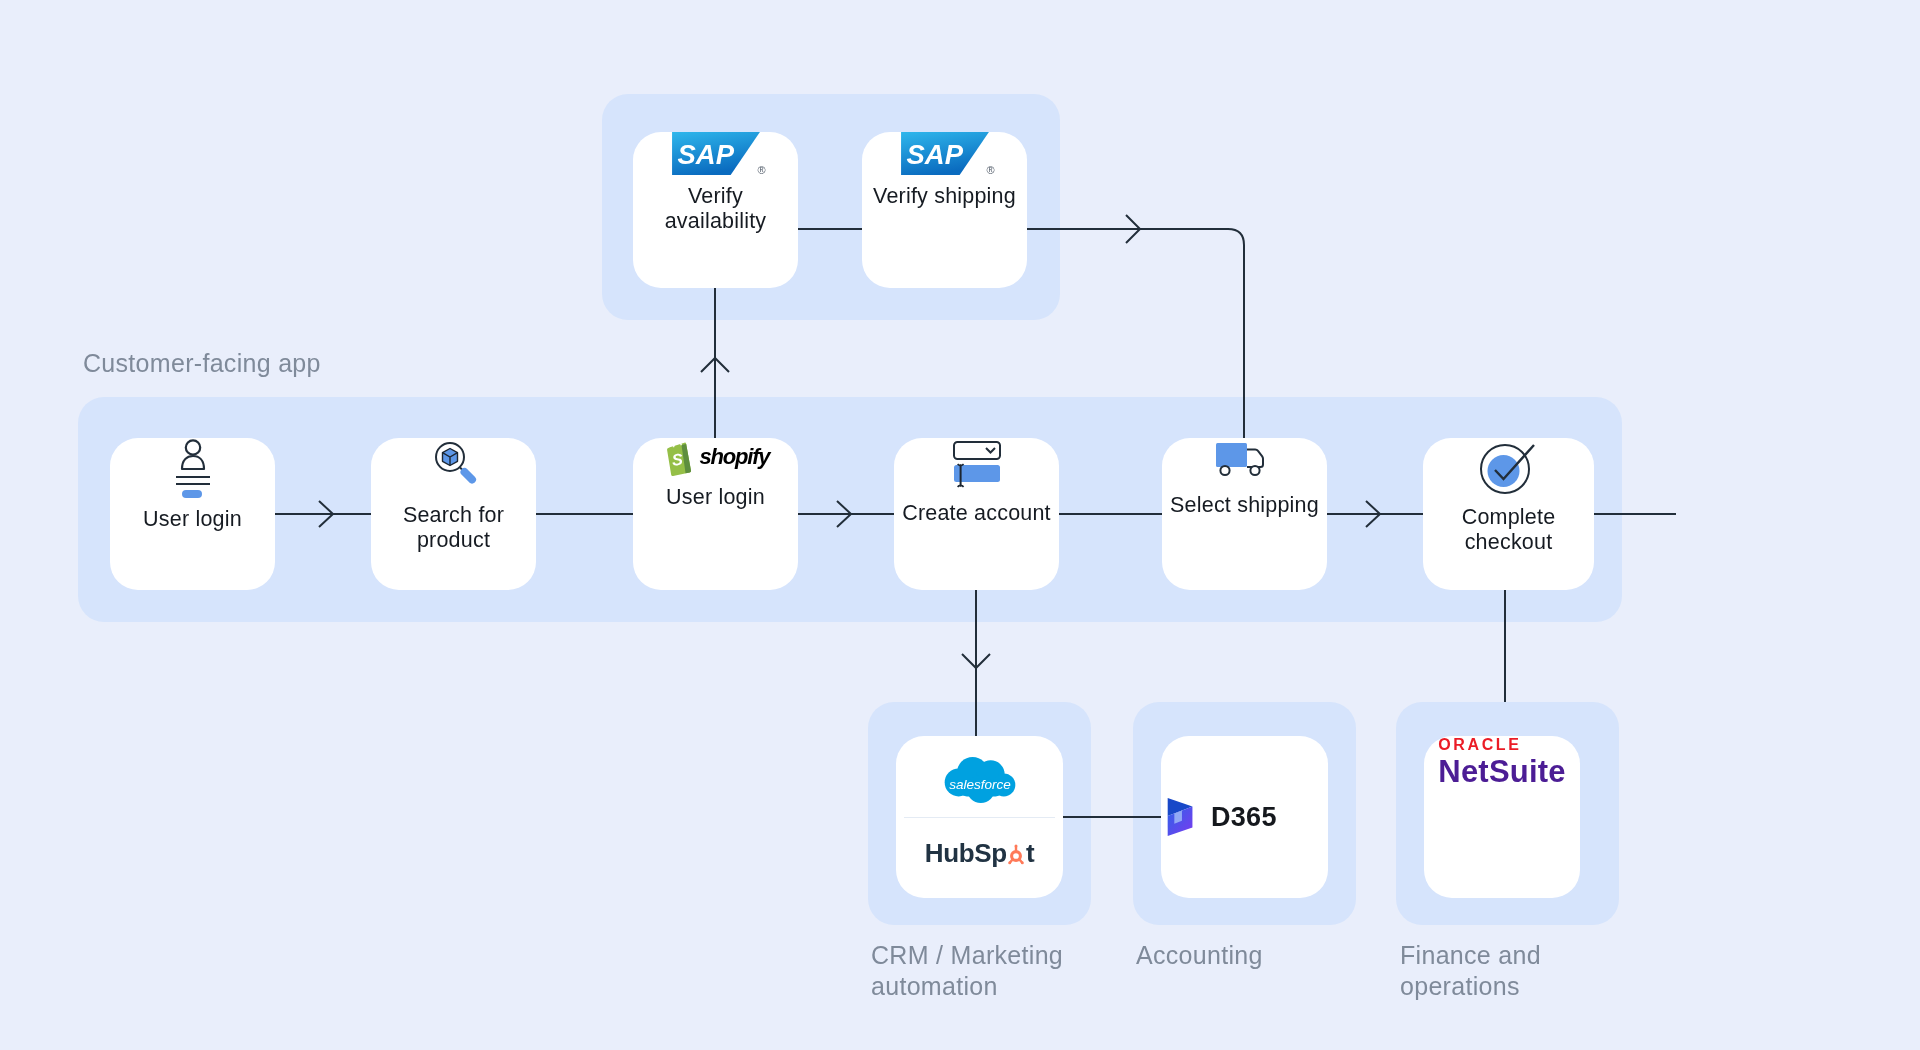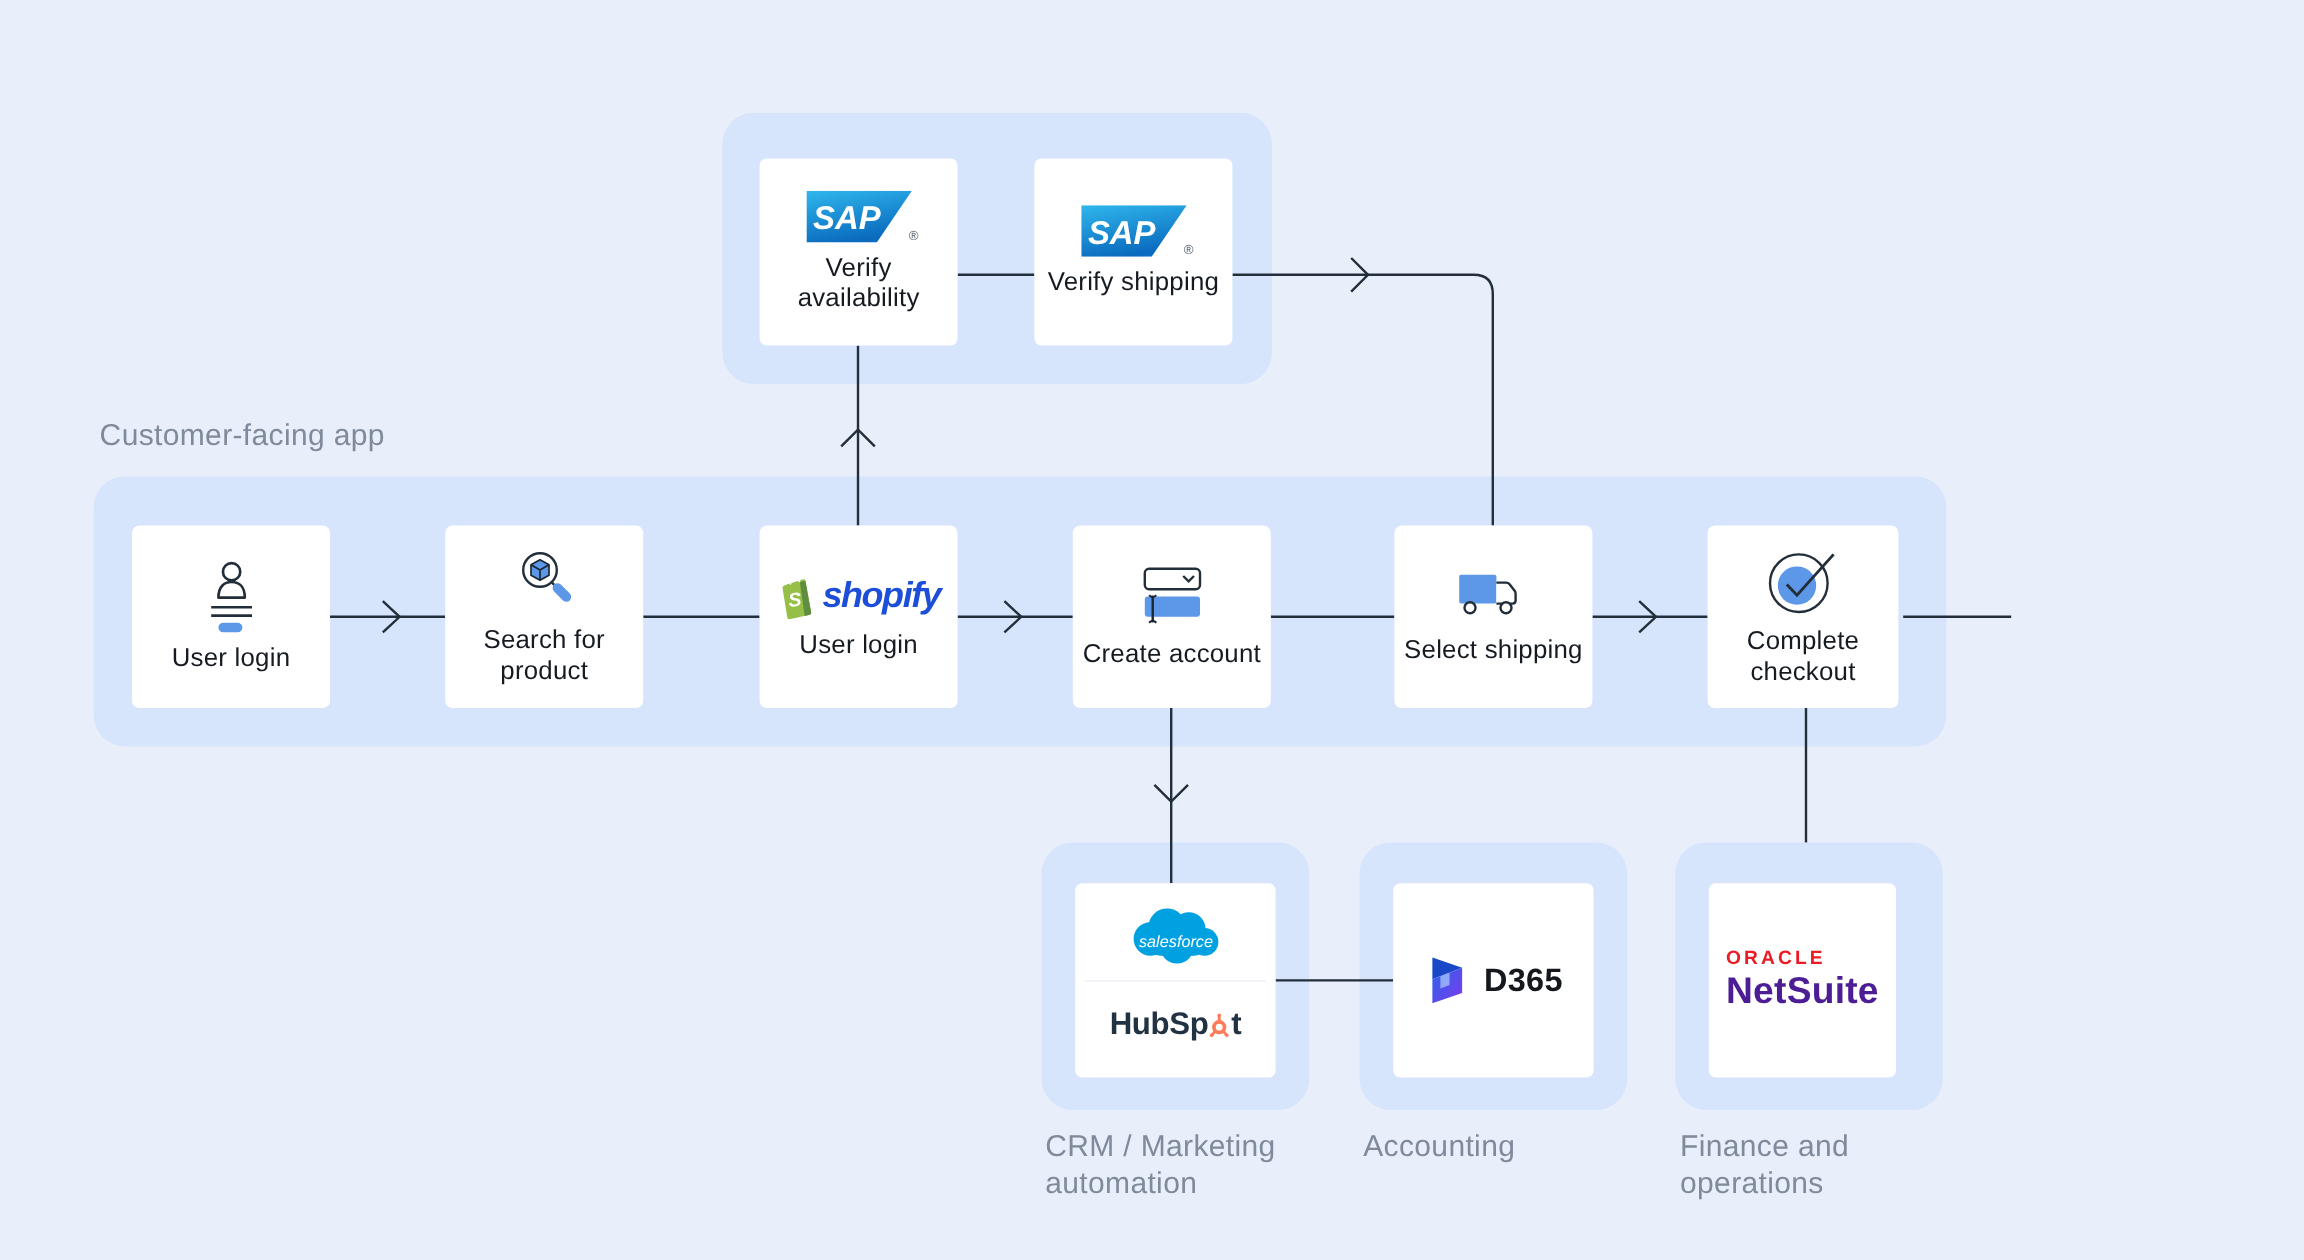--- a/index.html
+++ b/index.html
@@ -9,25 +9,25 @@
     --shopify-green:#95BF47; --oracle-red:#eb1c26;
   }
   *{margin:0;padding:0;box-sizing:border-box}
   html,body{width:1920px;height:1050px;overflow:hidden}
   body{background:var(--background);font-family:"Liberation Sans","DejaVu Sans",sans-serif;position:relative}
   .canvas{position:absolute;inset:0;width:1920px;height:1050px}
   .group{position:absolute;background:var(--group-fill);border-radius:26px}
   .group-label{position:absolute;font-size:25px;line-height:1.22;color:var(--group-label);letter-spacing:.3px}
   .connectors{position:absolute;inset:0;pointer-events:none}
   .connectors path,.connectors polyline{stroke:var(--line);stroke-width:2;fill:none}
-  .node{position:absolute;background:var(--node-fill);border-radius:6px;display:flex;flex-direction:column;
-        align-items:center;justify-content:center;gap:9px}
+  .node{position:absolute;background:var(--node-fill);border-radius:28px;display:flex;flex-direction:column;
+        align-items:center;gap:9px}
   .node-label{font-size:21.5px;line-height:1.18;color:var(--label);text-align:center;font-weight:500;letter-spacing:.2px;max-width:150px}
   .logo-row{display:flex;align-items:center;gap:5px}
-  .shopify-word{font-size:30px;font-weight:700;font-style:italic;letter-spacing:-1.2px;color:#1d4ed8}
+  .shopify-word{font-size:22px;font-weight:700;font-style:italic;letter-spacing:-1.2px;color:#000000}
   .sap-logo{position:relative;line-height:0}
   .sap-reg{position:absolute;right:-6px;bottom:-1px;font-size:11px;color:#57616e;line-height:1}
   .crm-node{gap:0;padding:8px}
   .crm-half{flex:1;width:100%;display:flex;align-items:center;justify-content:center}
   .crm-divider{width:100%;height:1px;background:#e4ebf4}
   .hubspot-word{font-size:26px;font-weight:700;color:var(--hubspot-navy);display:flex;align-items:center;letter-spacing:-0.3px}
   .d365-text{font-size:27px;color:#15181d;font-weight:700;letter-spacing:.3px}
   .netsuite-wrap{display:flex;flex-direction:column;align-items:flex-start;line-height:1.15}
   .oracle-text{font-size:16px;font-weight:700;letter-spacing:2.6px;color:var(--oracle-red)}
   .netsuite-text{font-size:31px;font-weight:600;color:#4c1d95;letter-spacing:.2px}
@@ -156,21 +156,21 @@
   <div class="node" style="left:1162px;top:438px;width:165px;height:152px">
     <svg width="64" height="46" viewBox="0 0 64 46">
       <rect x="3" y="5" width="31" height="24" rx="1.5" fill="var(--accent)"></rect>
       <path d="M34 11.5 h8.2 c1.1 0 2 .4 2.6 1.2 l4.4 5.6 c.5 .7 .8 1.5 .8 2.4 v5.8 c0 1.4 -1.1 2.5 -2.5 2.5 H34" fill="#ffffff" stroke="var(--line)" stroke-width="2"></path>
       <circle cx="12" cy="32.5" r="4.6" fill="#ffffff" stroke="var(--line)" stroke-width="2"></circle>
       <circle cx="42" cy="32.5" r="4.6" fill="#ffffff" stroke="var(--line)" stroke-width="2"></circle>
     </svg>
     <div class="node-label">Select shipping</div>
   </div>
 
-  <div class="node" style="left:1423px;top:438px;width:159px;height:152px">
+  <div class="node" style="left:1423px;top:438px;width:171px;height:152px">
     <svg width="62" height="58" viewBox="0 0 62 58">
       <circle cx="27" cy="31" r="24" fill="none" stroke="var(--line)" stroke-width="2"></circle>
       <circle cx="25.5" cy="33" r="16" fill="var(--accent)"></circle>
       <path d="M17 32 l8.5 9 L56 7" fill="none" stroke="var(--line)" stroke-width="2.4"></path>
     </svg>
     <div class="node-label">Complete checkout</div>
   </div>
 
 
   <div class="node crm-node" style="left:896px;top:736px;width:167px;height:162px">

